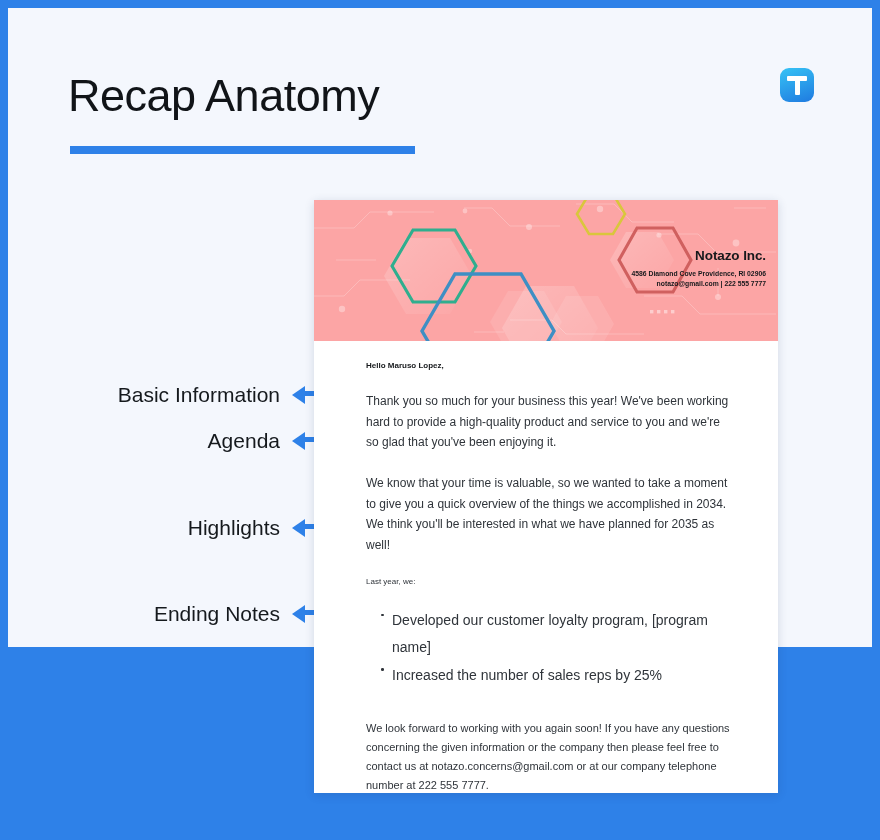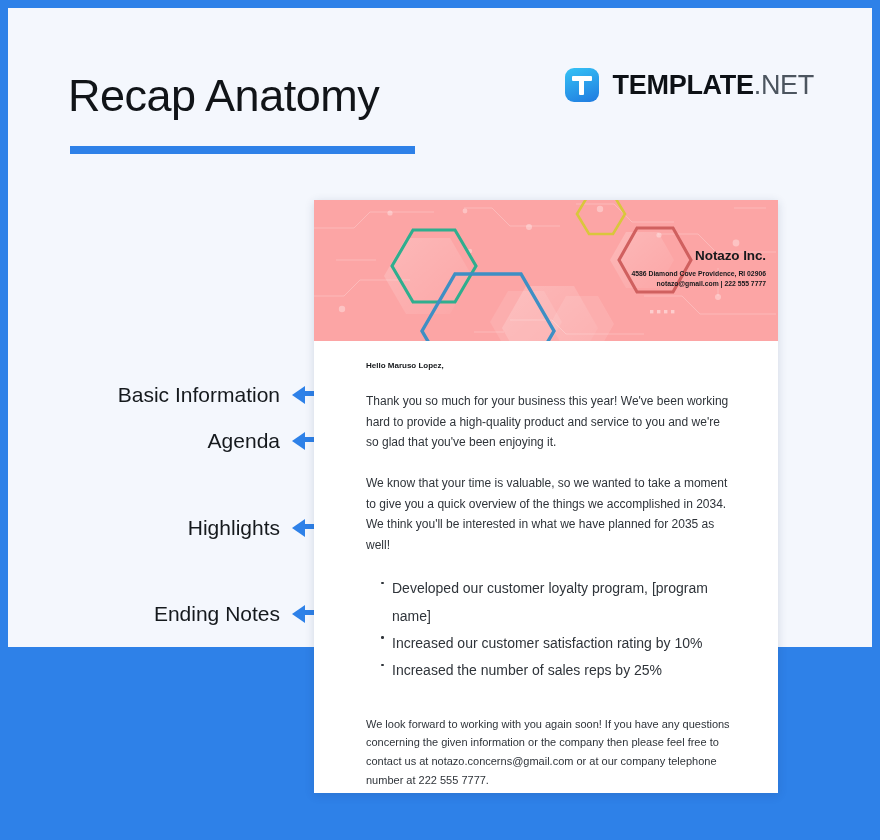--- a/index.html
+++ b/index.html
@@ -231,21 +231,20 @@
 </head>
 <body>
 
 <div class="page-frame">
 
   <div class="page-title">Recap Anatomy</div>
   <div class="title-underline"></div>
 
   <div class="brand">
     <div class="brand-mark"></div>
-    <div class="brand-text"><span class="brand-main">TEMPLATE</span><span class="brand-tld">.NET</span></div>
   </div>
 
   <div class="anno-wrap" style="top:375px;">
     <div class="anno-label">Basic Information</div>
   </div>
   <div class="anno-wrap" style="top:421px;">
     <div class="anno-label">Agenda</div>
   </div>
   <div class="anno-wrap" style="top:508px;">
     <div class="anno-label">Highlights</div>
@@ -348,23 +347,23 @@
         <div class="company-name">Notazo Inc.</div>
         <div class="company-addr">4586 Diamond Cove Providence, RI 02906</div>
         <div class="company-contact">notazo@gmail.com | 222 555 7777</div>
       </div>
     </div>
 
     <div class="doc-body">
       <div class="greeting">Hello Maruso Lopez,</div>
       <div class="para">Thank you so much for your business this year! We've been working hard to provide a high-quality product and service to you and we're so glad that you've been enjoying it.</div>
       <div class="para">We know that your time is valuable, so we wanted to take a moment to give you a quick overview of the things we accomplished in 2034. We think you'll be interested in what we have planned for 2035 as well!</div>
+      <div class="lead-in">Last year, we:</div>
       <ul class="bullets">
         <li>Developed our customer loyalty program, [program name]</li>
-        <li>Increased our customer satisfaction rating by 10%</li>
         <li>Increased the number of sales reps by 25%</li>
       </ul>
       <div class="closing-para">We look forward to working with you again soon! If you have any questions concerning the given information or the company then please feel free to contact us at notazo.concerns@gmail.com or at our company telephone number at 222 555 7777.</div>
       <div class="signoff">
         <div>Mauro Regards,</div>
         <div class="signoff-name">Jake Maruso</div>
       </div>
     </div>
 
   </div>

